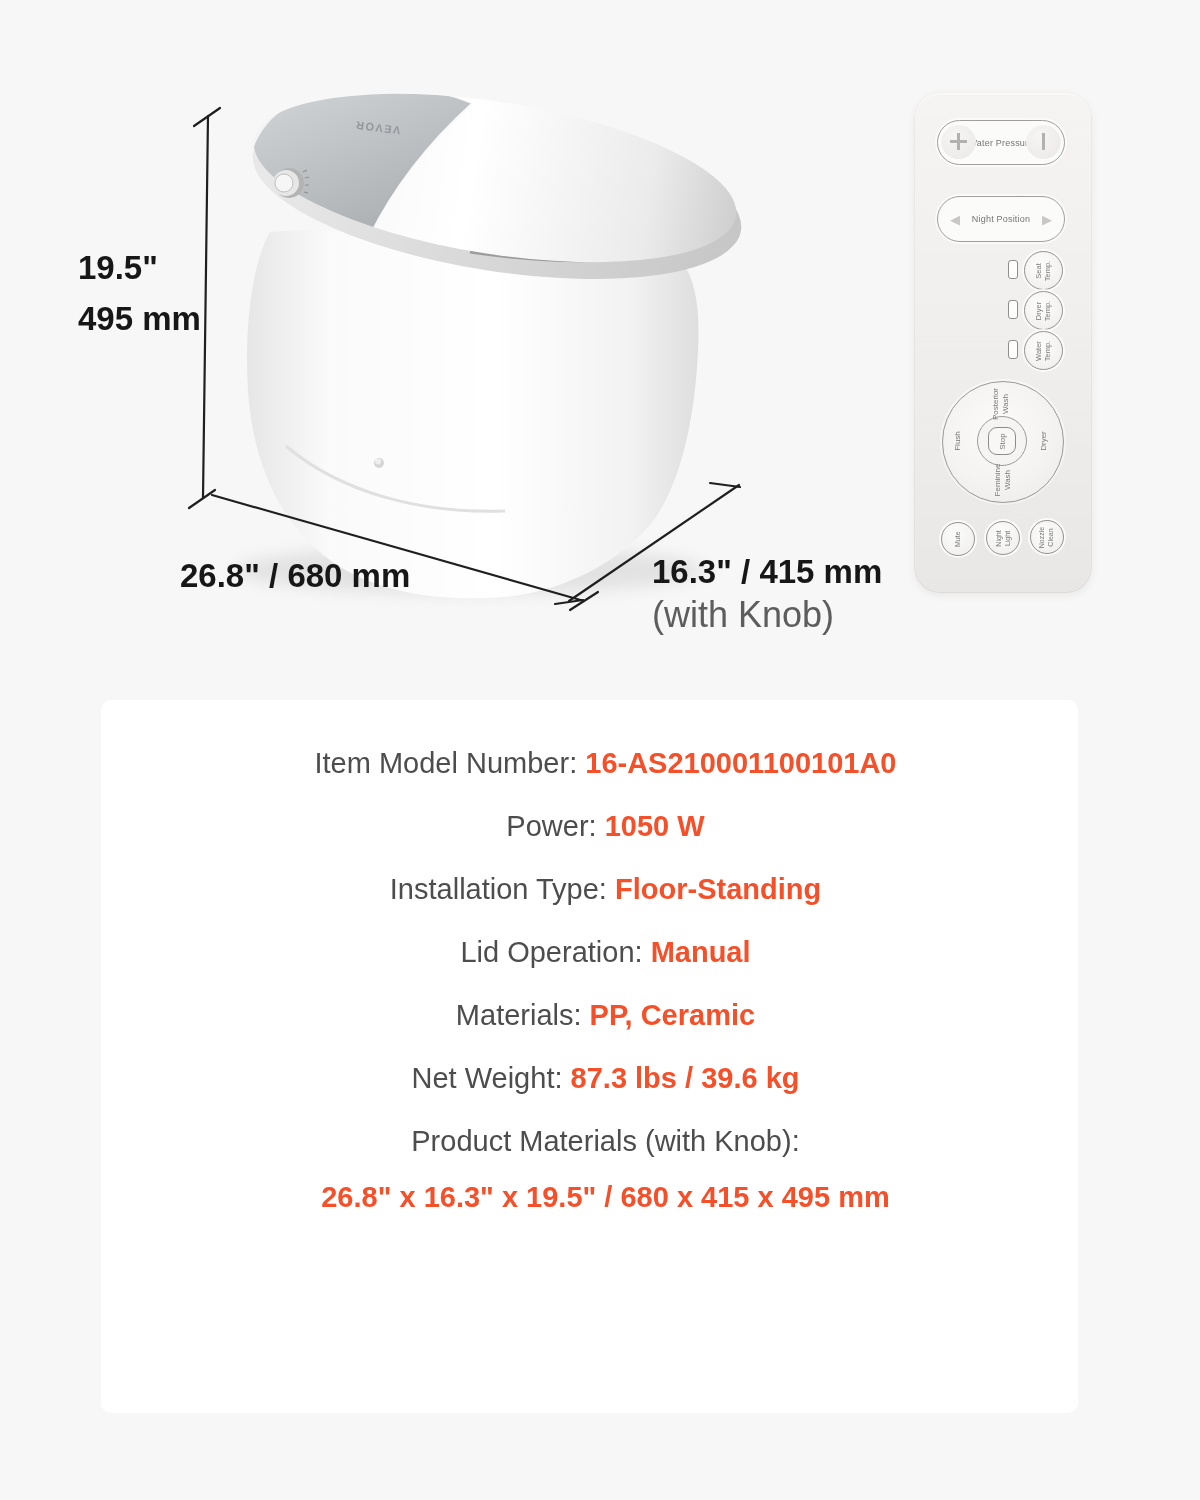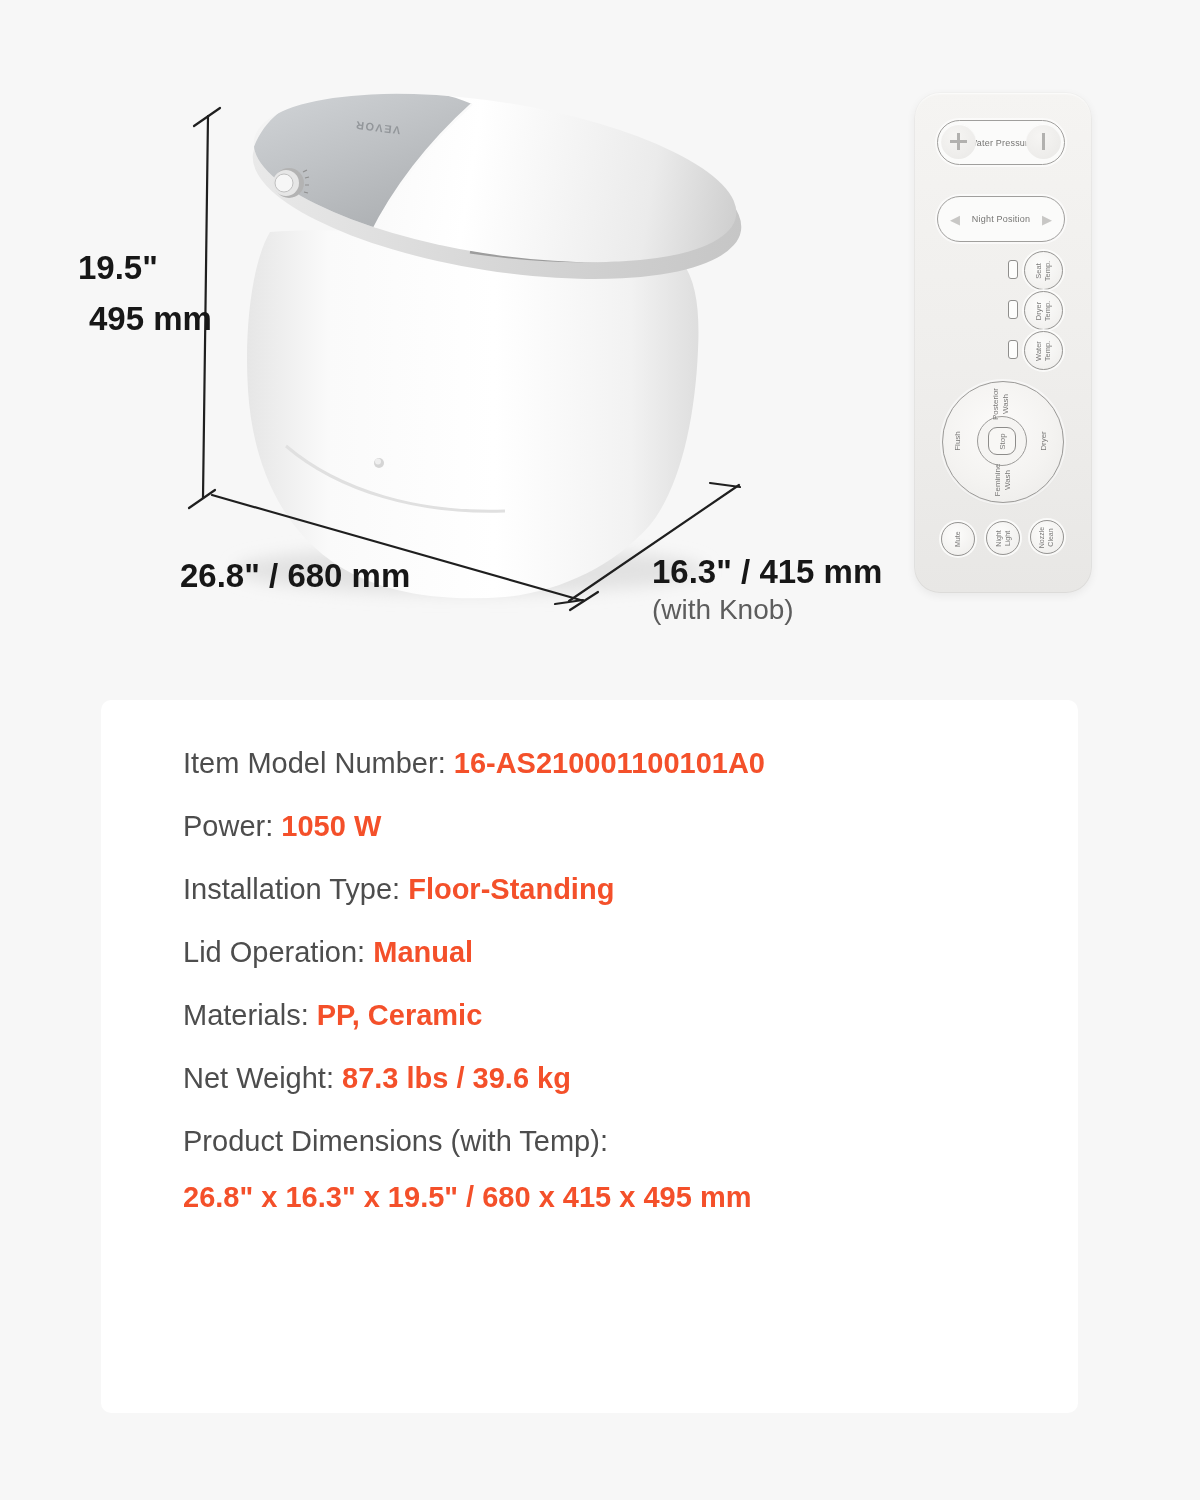--- a/index.html
+++ b/index.html
@@ -5,23 +5,23 @@
   html,body{margin:0;padding:0;}
   body{
     width:1200px;height:1500px;position:relative;overflow:hidden;
     background:#f7f7f7;
     font-family:"Liberation Sans", sans-serif;
   }
   
   .hero{position:absolute;left:0;top:0;width:1200px;height:660px;}
   .hero-svg{position:absolute;left:0;top:0;}
   .dim-label{position:absolute;font-weight:bold;color:#171717;font-size:33px;white-space:nowrap;}
-  .dim-label.small{font-weight:400;color:#5d5d5d;font-size:28px;}
+  .dim-label.small{font-weight:400;color:#5d5d5d;font-size:36px;}
   #height-in{left:78px;top:249px;}
-  #height-mm{left:78px;top:300px;margin-left:11px;}
+  #height-mm{left:78px;top:300px;}
   #width-label{left:180px;top:557px;}
   #depth-label{left:652px;top:553px;}
   #depth-note{left:652px;top:594px;}
 
   
   .remote{
     position:absolute;left:914px;top:92px;width:178px;height:501px;
     background:linear-gradient(180deg,#f5f4f2 0%,#efeeec 55%,#e8e7e5 100%);
     border-radius:26px;
     box-shadow:inset 0 0 0 1px rgba(0,0,0,0.05), inset 0 2px 2px rgba(255,255,255,.8), 0 3px 8px rgba(0,0,0,0.06);
@@ -81,21 +81,21 @@
   #btn-mute{left:27px;top:430px;}
   #btn-night-light{left:72px;top:429px;}
   #btn-nozzle-clean{left:116px;top:428px;}
 
   
   .spec-card{
     position:absolute;left:101px;top:700px;width:977px;height:713px;
     background:#ffffff;border-radius:10px;
     padding:46px 50px 0 82px;box-sizing:border-box;
   }
-  .spec-row{font-size:29px;line-height:35px;margin-bottom:28px;color:#4d4d4d;}
+  .spec-row{font-size:29px;line-height:35px;margin-bottom:28px;color:#4d4d4d;text-align:center;}
   .spec-value{color:#f4502a;font-weight:bold;}
   .spec-row.stacked .spec-value{display:block;margin-top:21px;}
 </style>
 </head>
 <body>
 
 <div class="hero">
 
   <svg class="hero-svg" width="1200" height="660" viewBox="0 0 1200 660">
     <defs>
@@ -260,16 +260,16 @@
   </div>
   <div class="spec-row">
     <span class="spec-label">Materials:</span>
     <span class="spec-value">PP, Ceramic</span>
   </div>
   <div class="spec-row">
     <span class="spec-label">Net Weight:</span>
     <span class="spec-value">87.3 lbs / 39.6 kg</span>
   </div>
   <div class="spec-row stacked">
-    <span class="spec-label">Product Dimensions (with Temp):</span>
+    <span class="spec-label">Product Materials (with Knob):</span>
     <span class="spec-value">26.8" x 16.3" x 19.5" / 680 x 415 x 495 mm</span>
   </div>
 </div>
 
 </body></html>

